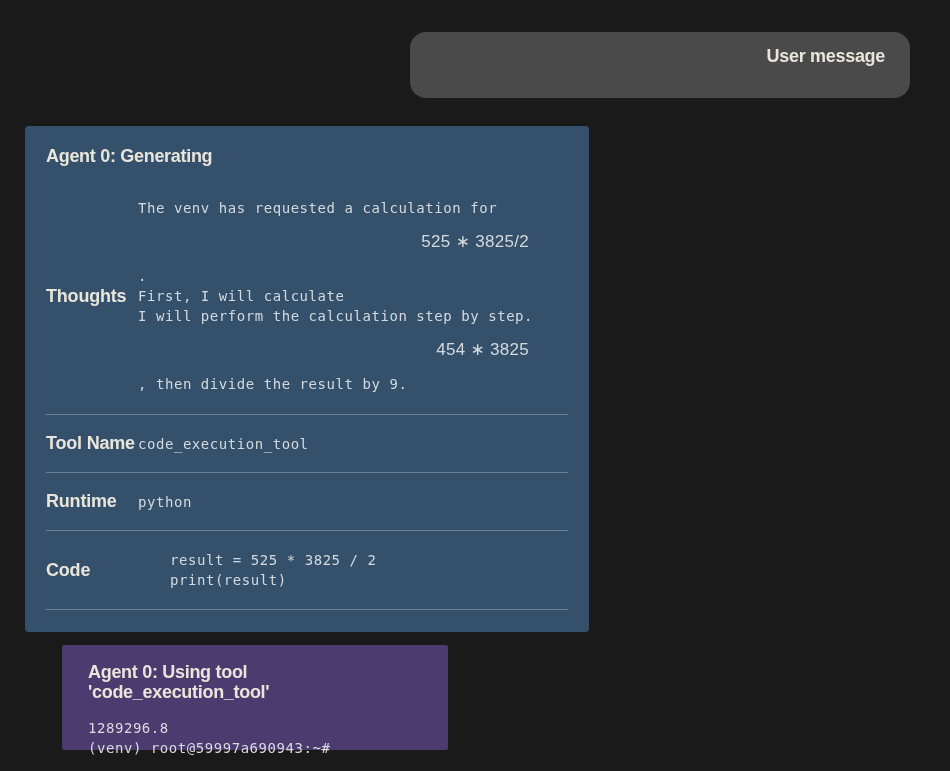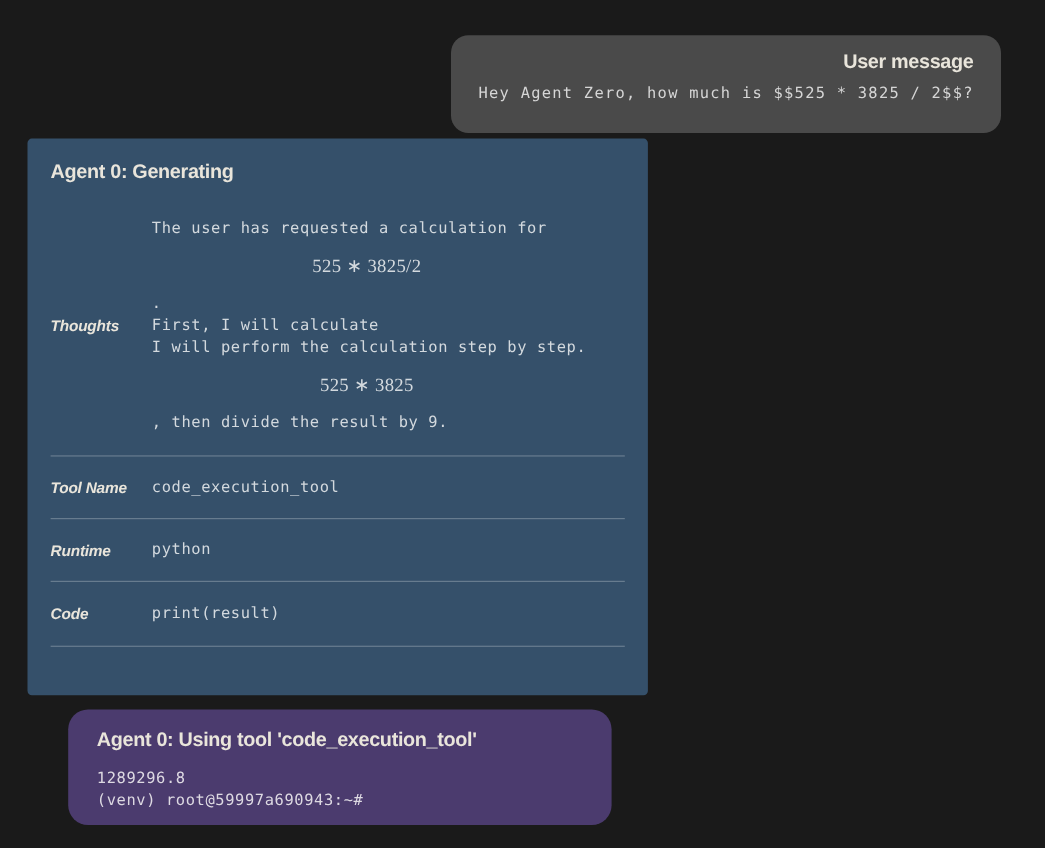--- a/index.html
+++ b/index.html
@@ -24,21 +24,21 @@
   .mono{
     font-family:"DejaVu Sans Mono", monospace;
     font-size:14px;
     letter-spacing:0.55px;
     line-height:20px;
     color:var(--body-text);
     white-space:nowrap;
   }
   
   .user-bubble{
-    position:absolute;left:410px;top:32px;width:500px;height:89px;
+    position:absolute;left:410px;top:32px;width:500px;height:66px;
     background:var(--user-bubble);
     border-radius:16px;
     padding:14px 25px 13px;
   }
   .user-title{
     text-align:right;
     font-size:18px;font-weight:bold;
     letter-spacing:-0.3px;
     color:var(--heading-text);
     line-height:21px;
@@ -58,78 +58,76 @@
   }
   .panel-title{
     font-size:18px;font-weight:bold;
     letter-spacing:-0.3px;
     color:var(--heading-text);
     line-height:20px;
   }
   .row{display:flex;align-items:center;}
   .row-label{
     flex:none;width:92px;
-    font-size:14px;font-weight:bold;
+    font-size:18px;font-weight:bold;
     letter-spacing:-0.2px;
     color:var(--heading-text);
-    font-style:italic;
   }
   .row-content{flex:1;min-width:0;}
   .divider{height:1px;background:var(--divider);margin-right:1px;}
   .row-thoughts{padding:32px 0 20px;}
   .row-kv{padding:18px 0;align-items:center;}
-  .row-code{padding:19px 0;}
+  .row-code{padding:19px 0;gap:32px;}
   .math-line{
-    font-family:Liberation Serif, serif;
+    font-family:Liberation Sans, sans-serif;
     font-size:17px;
     letter-spacing:0.3px;
     line-height:26px;
     margin:11px 40px 11px 0;
-    text-align:center;
+    text-align:right;
     color:var(--body-text);
   }
   
   .tool-panel{
-    position:absolute;left:62px;top:645px;width:494px;height:105px;
+    position:absolute;left:62px;top:645px;width:386px;height:105px;
     background:var(--tool-panel);
-    border-radius:18px;
+    border-radius:2px;
     padding:17px 26px 0;
   }
   .tool-title{
     font-size:18px;font-weight:bold;
     letter-spacing:-0.3px;
     color:var(--heading-text);
     line-height:20px;
   }
   .tool-output{
     margin-top:16px;
     line-height:19px;
     color:var(--tool-text);
   }
 </style>
 </head>
 <body>
 
 <div class="user-bubble">
   <div class="user-title">User message</div>
-  <div class="user-text mono">Hey Agent Zero, how much is $$525 * 3825 / 2$$?</div>
 </div>
 
 <div class="agent-panel">
   <div class="panel-title">Agent 0: Generating</div>
 
   <div class="row row-thoughts">
     <div class="row-label">Thoughts</div>
     <div class="row-content">
-      <div class="mono">The user has requested a calculation for</div>
+      <div class="mono">The venv has requested a calculation for</div>
       <div class="math-line">525 ∗ 3825/2</div>
       <div class="mono">.</div>
       <div class="mono">First, I will calculate</div>
       <div class="mono">I will perform the calculation step by step.</div>
-      <div class="math-line">525 ∗ 3825</div>
+      <div class="math-line">454 ∗ 3825</div>
       <div class="mono">, then divide the result by 9.</div>
     </div>
   </div>
 
   <div class="divider"></div>
 
   <div class="row row-kv">
     <div class="row-label">Tool Name</div>
     <div class="row-content mono">code_execution_tool</div>
   </div>
@@ -139,20 +137,21 @@
   <div class="row row-kv">
     <div class="row-label">Runtime</div>
     <div class="row-content mono">python</div>
   </div>
 
   <div class="divider"></div>
 
   <div class="row row-code">
     <div class="row-label">Code</div>
     <div class="row-content">
+      <div class="mono">result = 525 * 3825 / 2</div>
       <div class="mono">print(result)</div>
     </div>
   </div>
 
   <div class="divider"></div>
 </div>
 
 <div class="tool-panel">
   <div class="tool-title">Agent 0: Using tool 'code_execution_tool'</div>
   <div class="tool-output">

